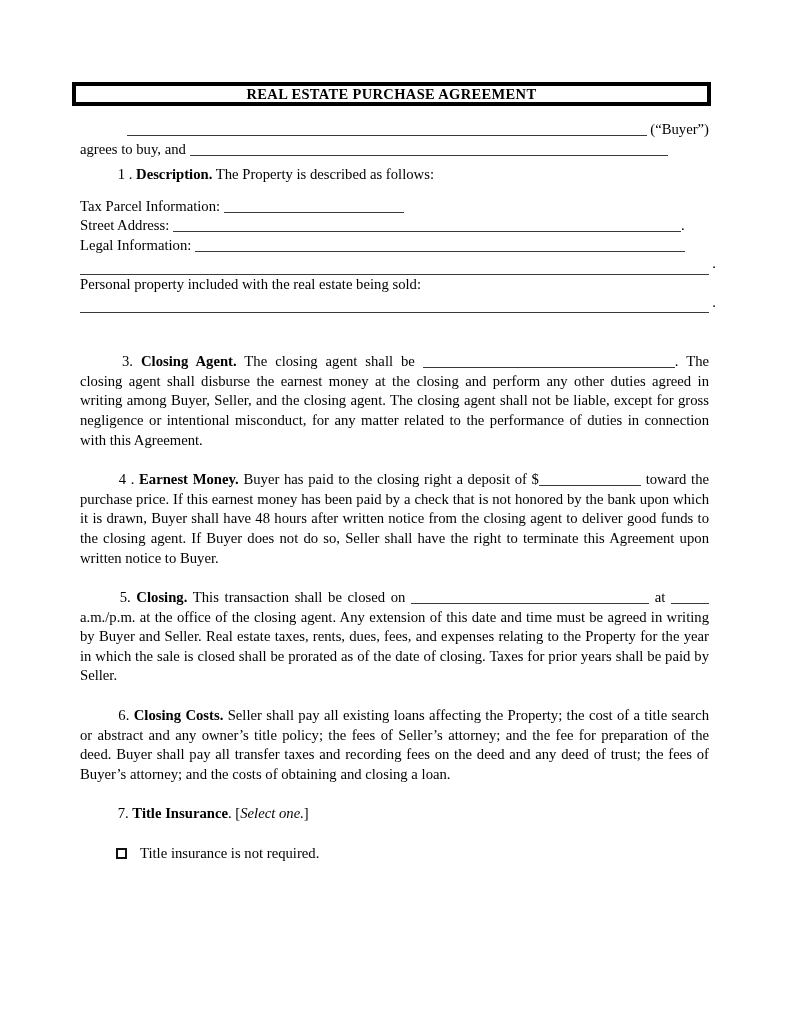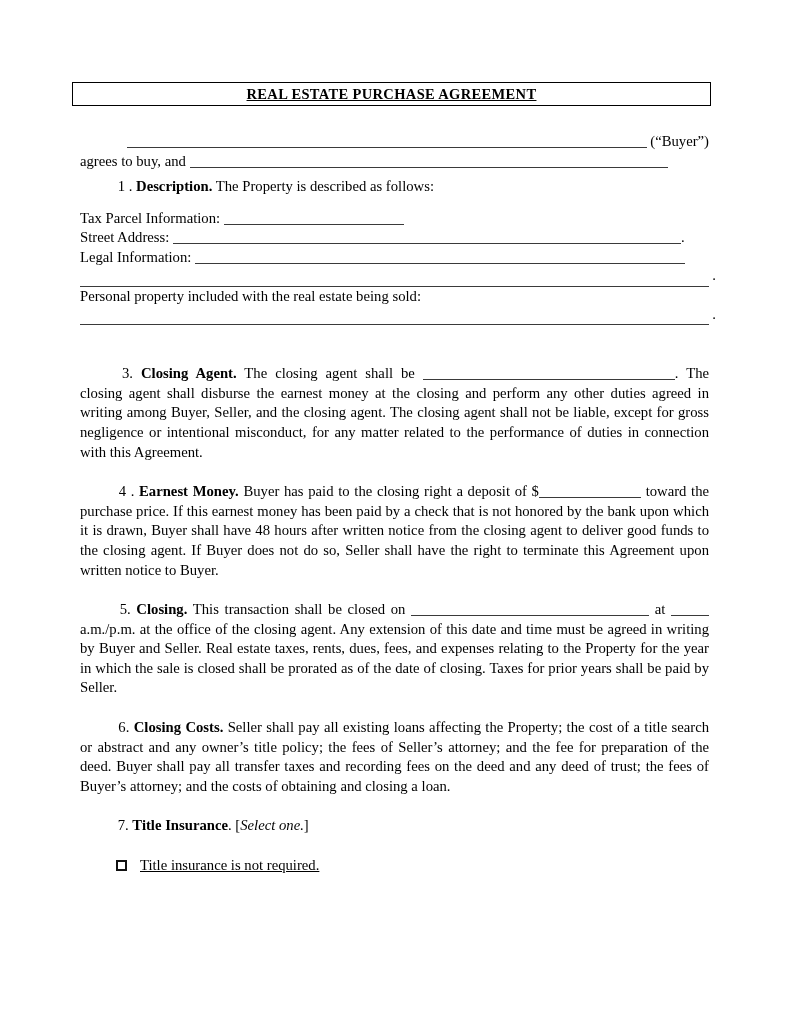--- a/index.html
+++ b/index.html
@@ -22,38 +22,37 @@
     height: 1024px;
     background: #ffffff;
   }
   
   .title-box {
     position: absolute;
     left: 72px;
     top: 82px;
     width: 639px;
     height: 24px;
-    border: 1px solid #000000;
+    border: 4px solid #000000;
     box-sizing: border-box;
     display: flex;
     align-items: center;
     justify-content: center;
-    text-decoration: underline;
   }
   .title-text {
     font-weight: bold;
     font-size: 14.5px;
     letter-spacing: 0.35px;
     line-height: 1;
   }
   
   .body {
     position: absolute;
     left: 80px;
-    top: 132px;
+    top: 120px;
     width: 629px;
     font-size: 14.7px;
     line-height: 19.6px;
   }
   p {
     margin: 0;
     text-align: justify;
     text-justify: inter-word;
   }
   p.nj { text-align: left; }
@@ -99,21 +98,20 @@
     right: -7px;
     bottom: 1px;
     font-size: 14.7px;
   }
   
   .check-row {
     display: flex;
     align-items: flex-start;
     gap: 13px;
     padding-left: 36px;
-    text-decoration: underline;
   }
   .checkbox {
     display: inline-block;
     width: 11px;
     height: 11px;
     border: 2px solid #111111;
     box-sizing: border-box;
     margin-top: 4px;
     flex: 0 0 auto;
     background: #ffffff;

